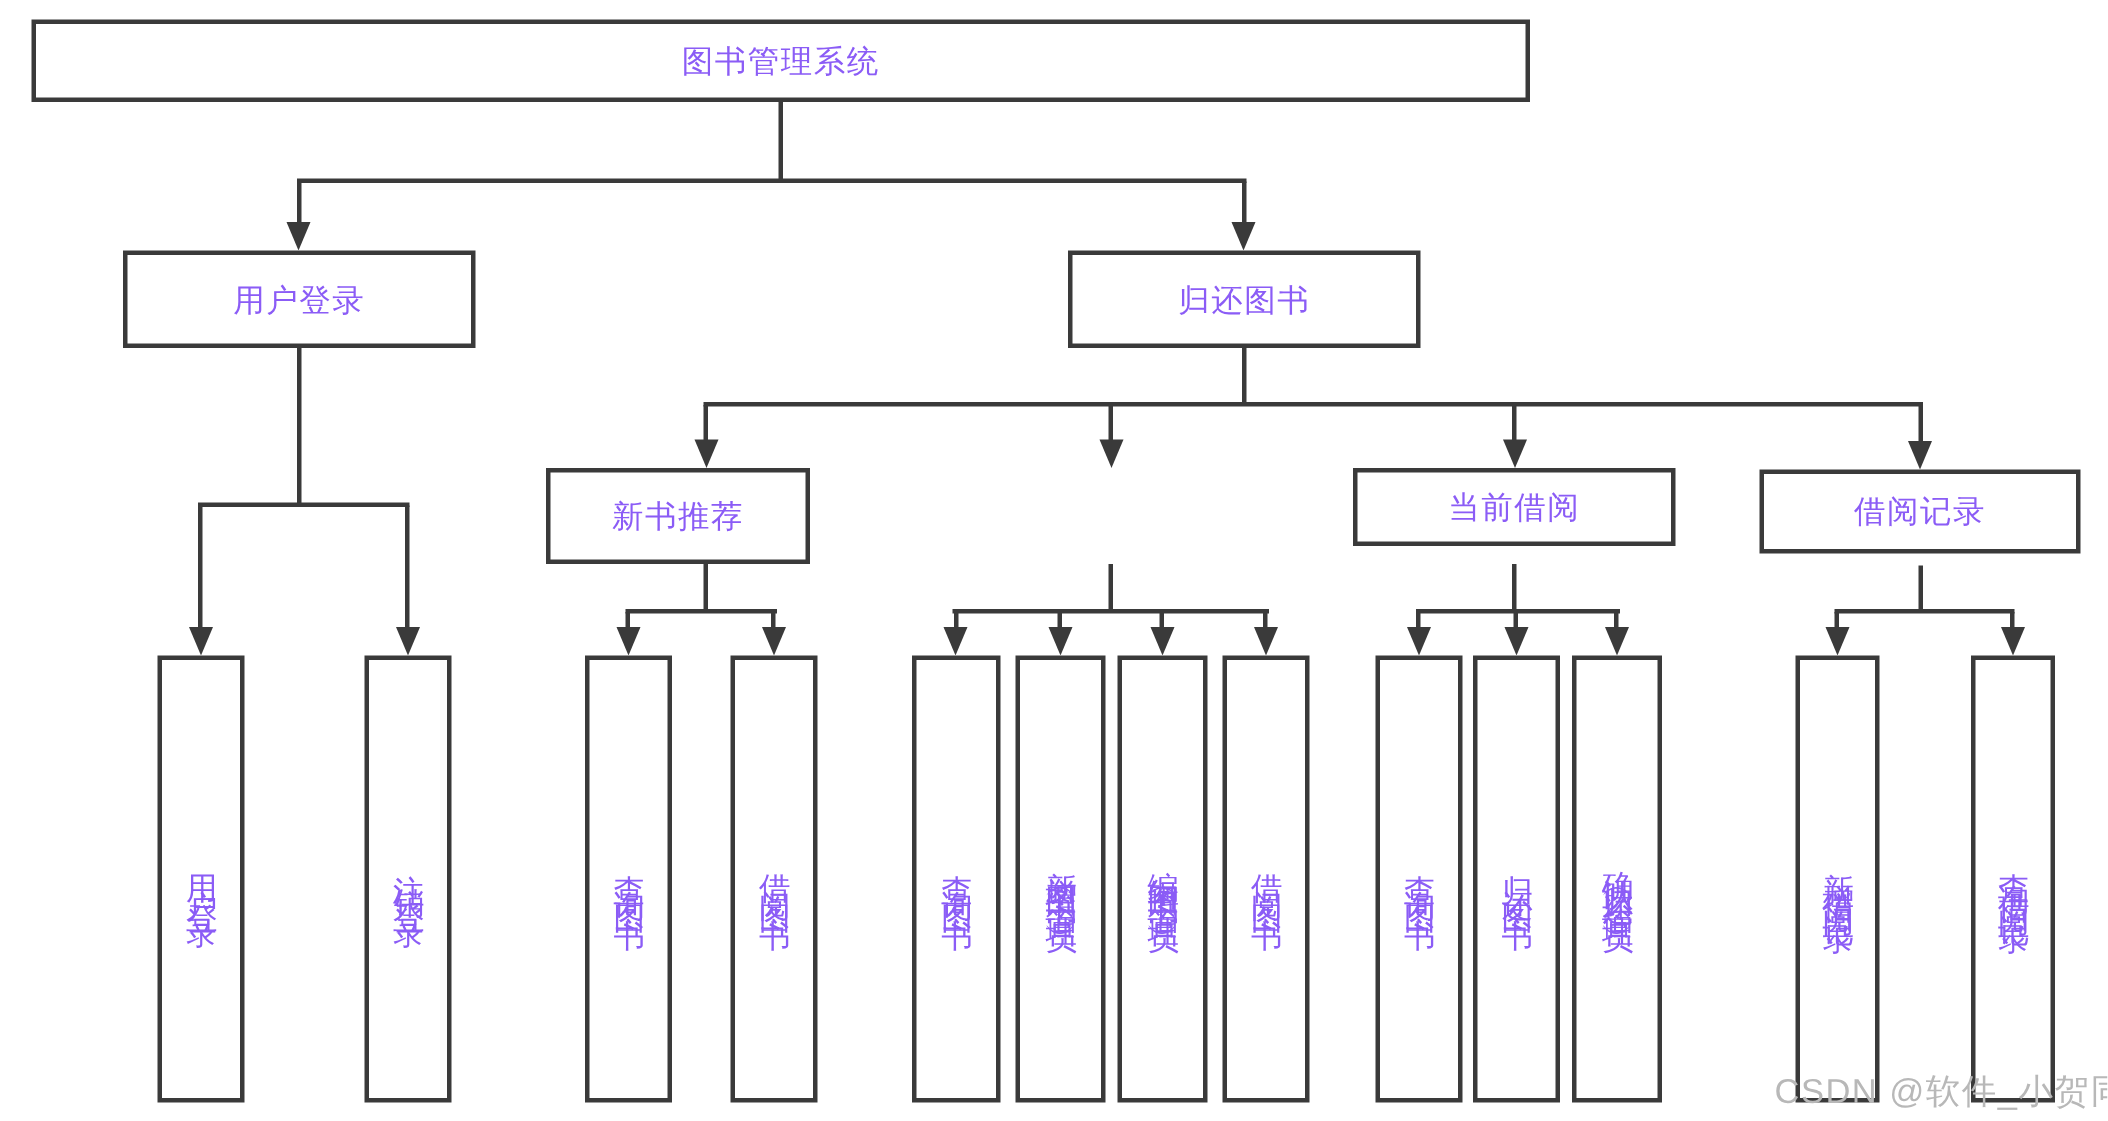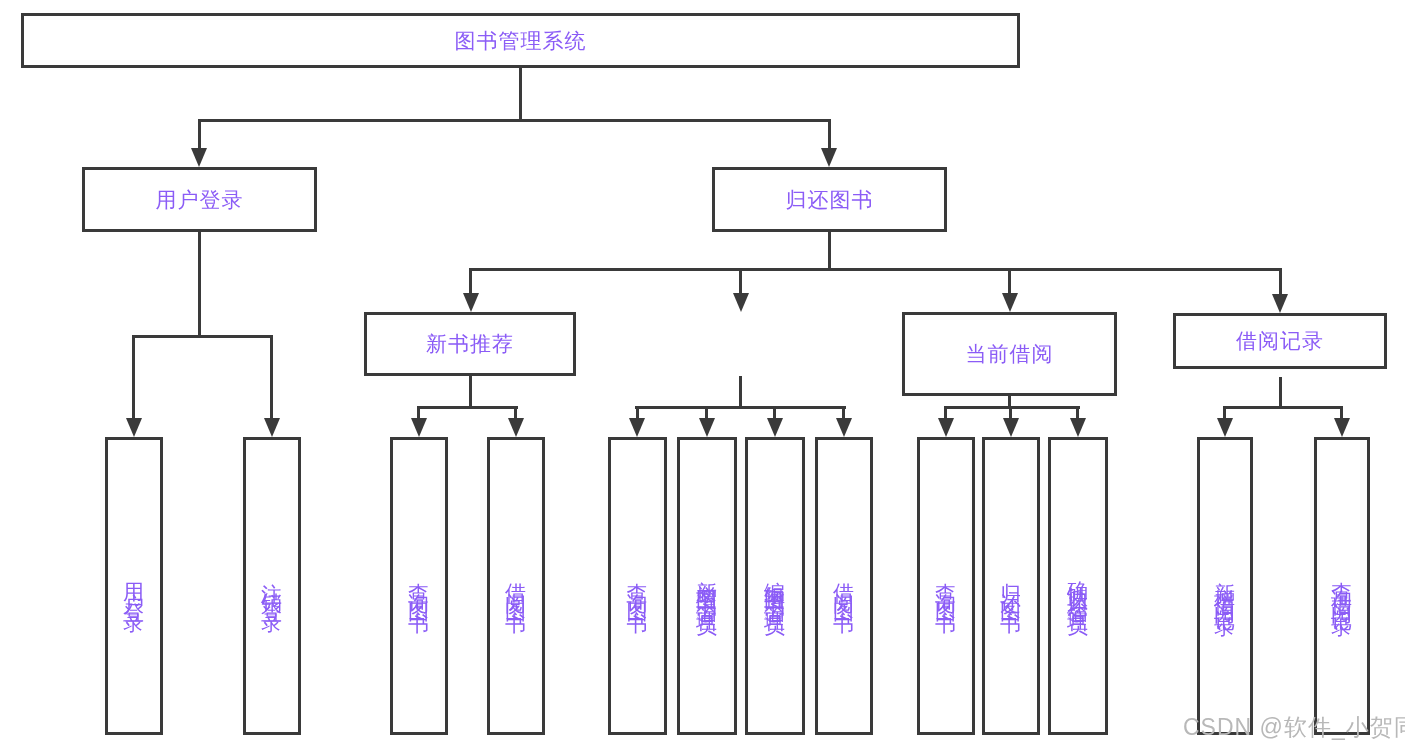--- a/index.html
+++ b/index.html
@@ -101,24 +101,24 @@
     <span>图书管理系统</span>
   </div>
 
   <div class="box hbox" style="left:82px;top:167px;width:235px;height:65px">
     <span>用户登录</span>
   </div>
   <div class="box hbox" style="left:712px;top:167px;width:235px;height:65px">
     <span>归还图书</span>
   </div>
 
-  <div class="box hbox" style="left:364px;top:312px;width:212px;height:64px">
+  <div class="box hbox" style="left:364px;top:312px;width:176px;height:64px">
     <span>新书推荐</span>
   </div>
-  <div class="box hbox" style="left:902px;top:312px;width:215px;height:84px">
+  <div class="box hbox" style="left:902px;top:312px;width:215px;height:52px">
     <span>当前借阅</span>
   </div>
   <div class="box hbox" style="left:1173px;top:313px;width:214px;height:56px">
     <span>借阅记录</span>
   </div>
 
   <div class="box vbox" style="left:105px;top:437px;width:58px;height:298px">
     <span>用户登录</span>
   </div>
   <div class="box vbox" style="left:243px;top:437px;width:58px;height:298px">

